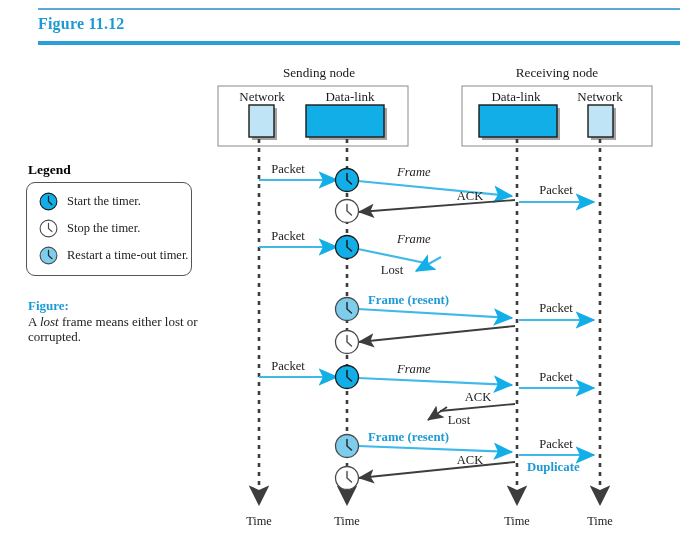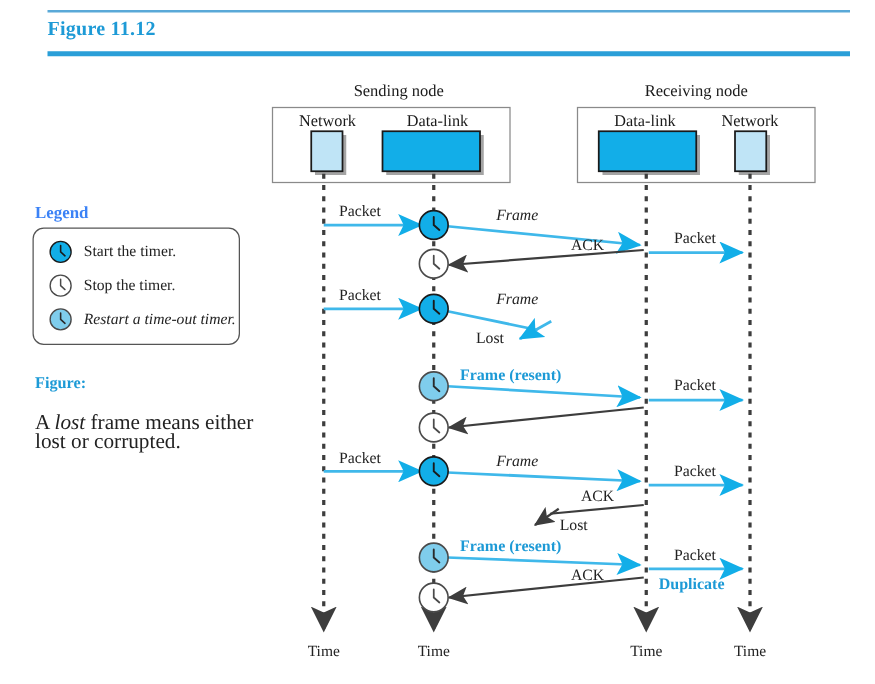--- a/index.html
+++ b/index.html
@@ -61,21 +61,21 @@
     width: 700px;
     height: 547px;
   }
 
   
   .legend-title {
     position: absolute;
     left: 28px; top: 162px;
     font-weight: bold;
     font-size: 13.5px;
-    color: #3b82f6;
+    color: #000000;
   }
   .legend-box {
     position: absolute;
     left: 26px; top: 182px;
     width: 164px; height: 92px;
     border: 1px solid #555555;
     border-radius: 9px;
     background: #ffffff;
   }
   .legend-row {
@@ -85,35 +85,35 @@
     align-items: center;
     gap: 9px;
     white-space: nowrap;
   }
   .legend-row .legend-text {
     font-size: 12.5px;
     color: #222222;
   }
   .lg-r1 { top: 9px; text-align: center; }
   .lg-r2 { top: 36px; }
-  .lg-r3 { top: 63px; font-style: italic; }
+  .lg-r3 { top: 63px; }
 
   
   .notes-title {
     position: absolute;
     left: 28px; top: 298px;
     font-weight: bold;
     font-size: 13px;
     color: #1d9ad6;
   }
   .notes-body {
     position: absolute;
-    left: 28px; top: 330px;
+    left: 28px; top: 314px;
     width: 180px;
-    font-size: 17px;
+    font-size: 13px;
     line-height: 15.2px;
     color: #222222;
   }
   .notes-body .it { font-style: italic; }
 
   
   .lbl        { font-family: "Liberation Serif", serif; font-size: 12.6px; fill: #222222; }
   .lbl-it     { font-family: "Liberation Serif", serif; font-size: 12.6px; fill: #222222; font-style: italic; }
   .lbl-node   { font-family: "Liberation Serif", serif; font-size: 13px;   fill: #1a1a1a; }
   .lbl-hdr    { font-family: "Liberation Serif", serif; font-size: 13.2px; fill: #1a1a1a; }

